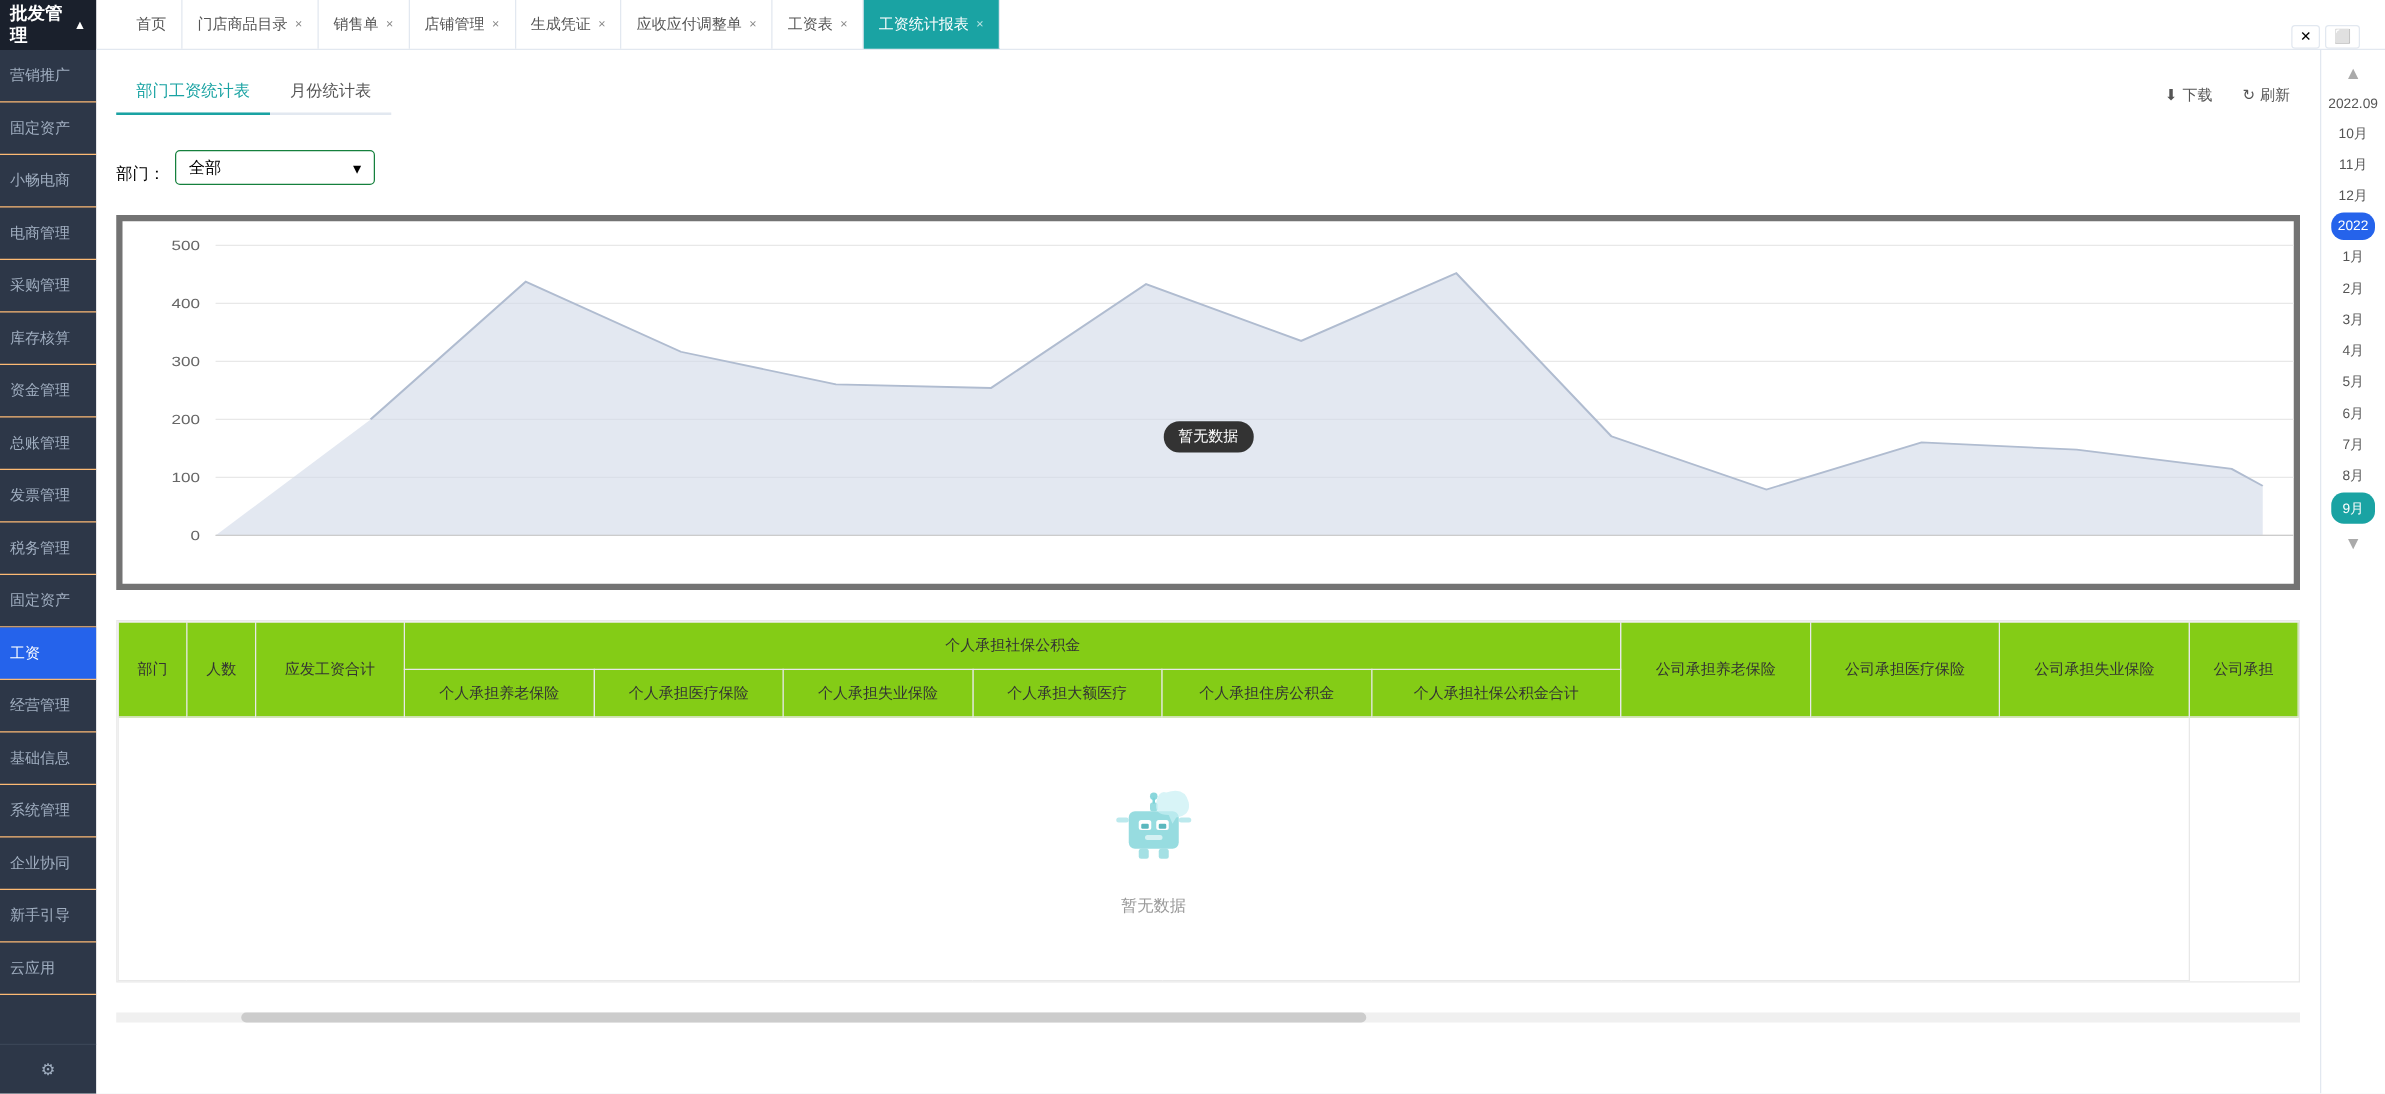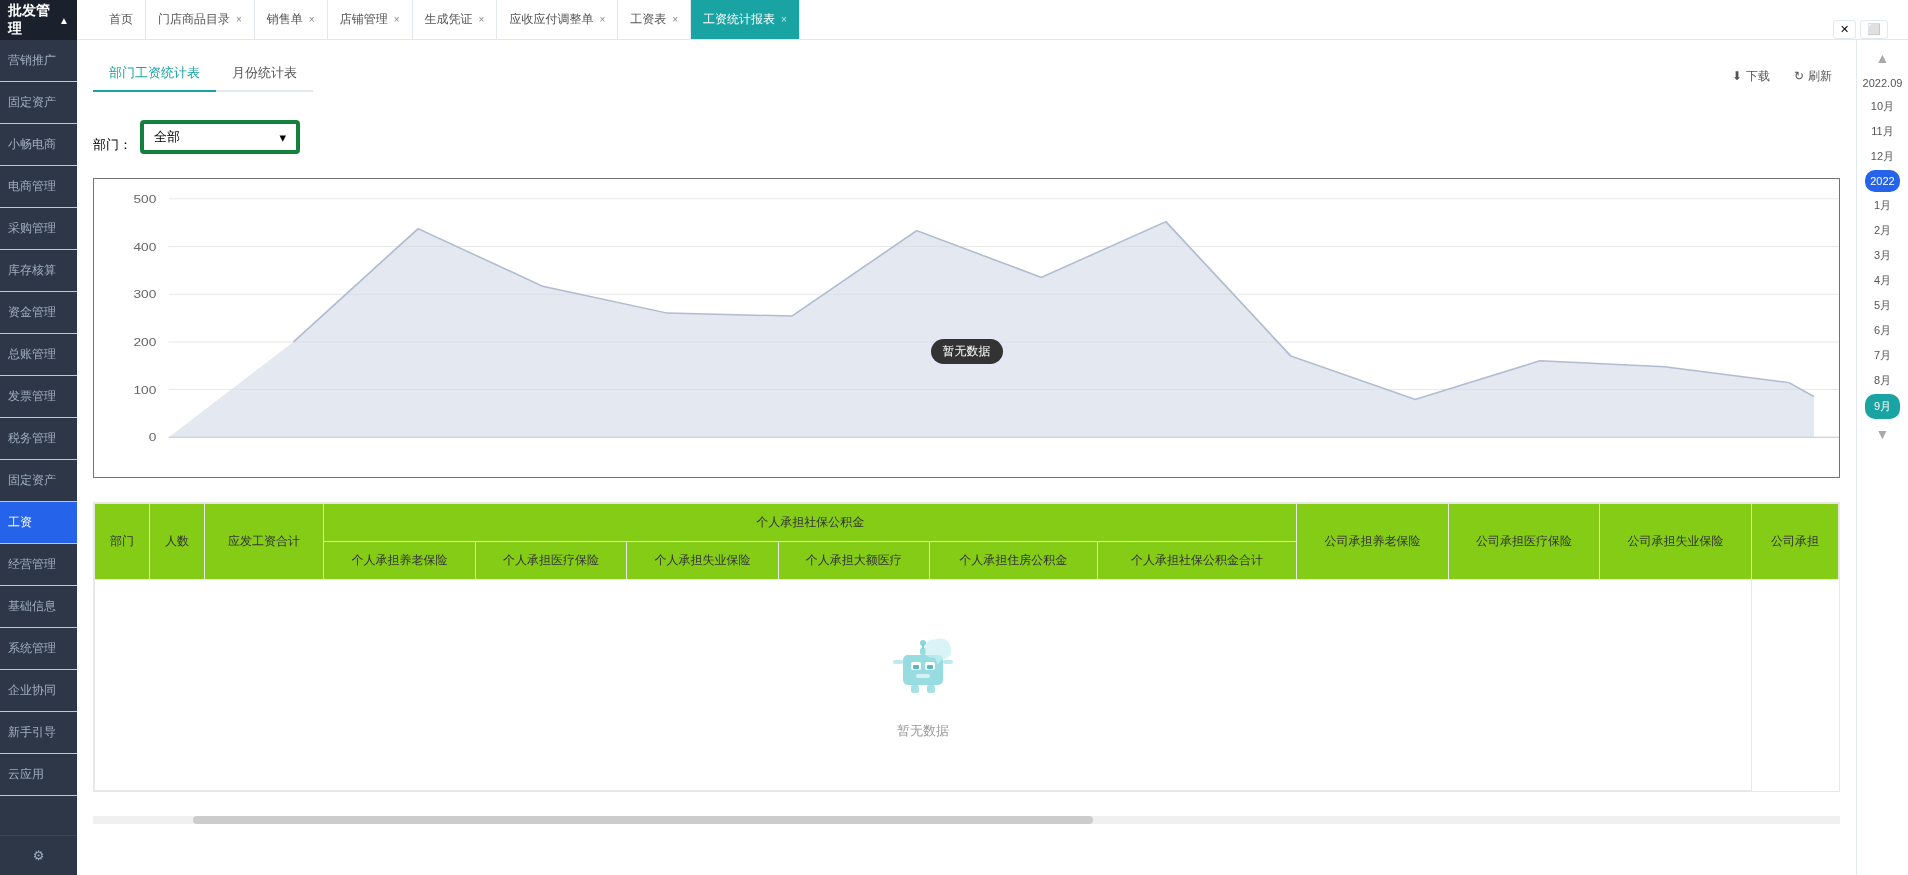--- a/index.html
+++ b/index.html
@@ -141,21 +141,21 @@
       gap: 8px;
     }
     .toolbar-right {
       display: flex;
       align-items: center;
       gap: 8px;
     }
     .dept-select {
       display: flex;
       align-items: center;
-      border: 4px solid #15803d;
+      border: 1px solid #15803d;
       border-radius: 4px;
       padding: 4px 10px;
       min-width: 160px;
       font-size: 13px;
       cursor: pointer;
       background: white;
       justify-content: space-between;
     }
     .toolbar-btn {
       display: flex;
@@ -164,21 +164,21 @@
       font-size: 12px;
       color: #555;
       cursor: pointer;
       padding: 4px 8px;
     }
 
     
     .chart-container {
       position: relative;
       height: 300px;
-      border: 1px solid #737373;
+      border: 5px solid #737373;
       background: white;
     }
 
     
     .chart-tooltip {
       position: absolute;
       background: #333;
       color: white;
       padding: 4px 12px;
       border-radius: 20px;

